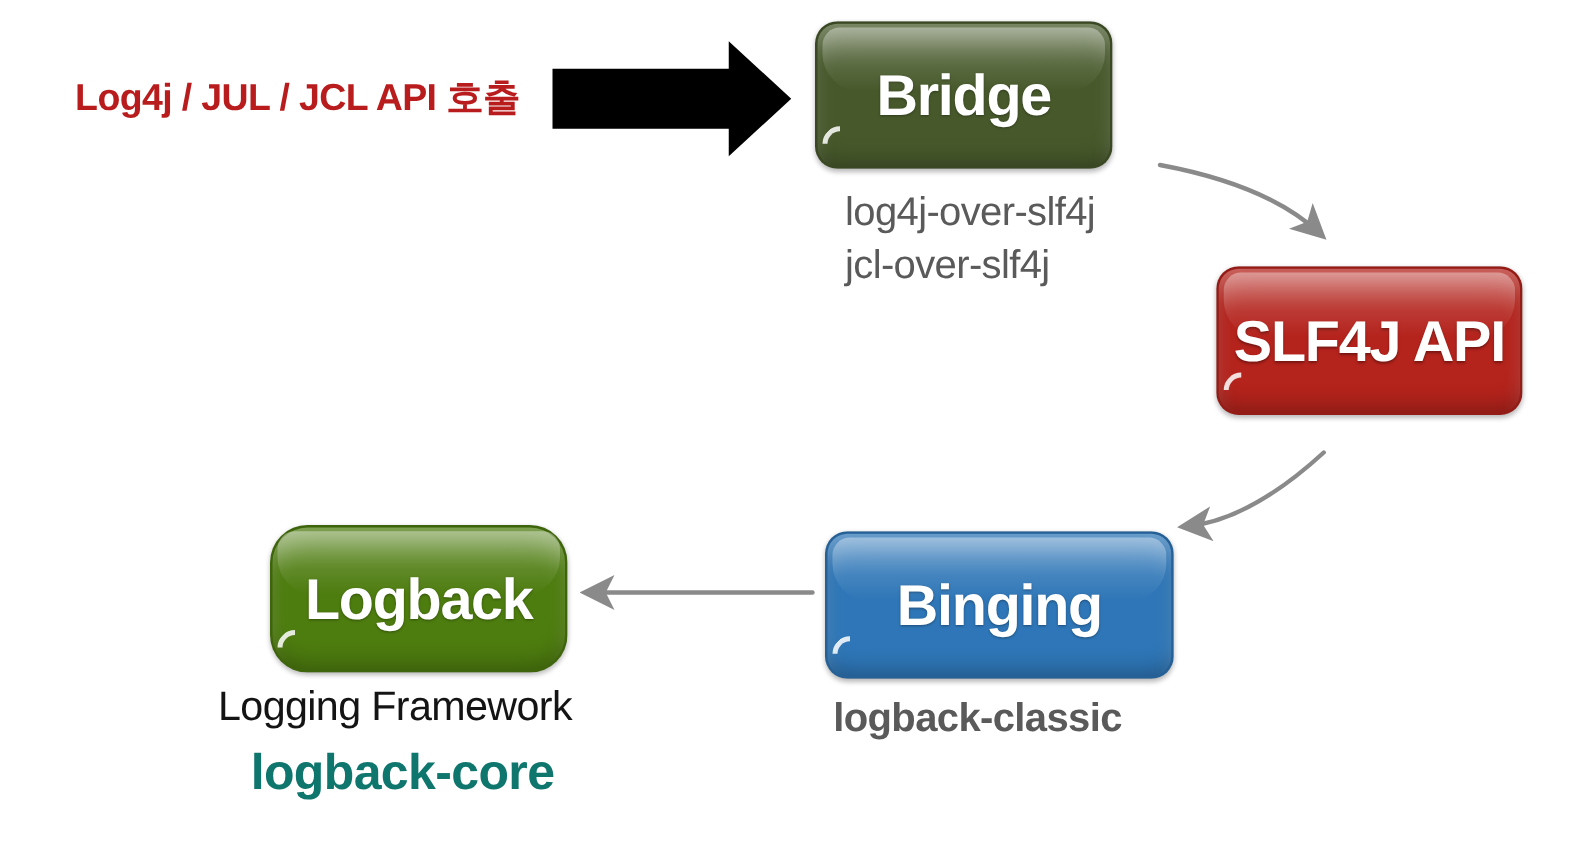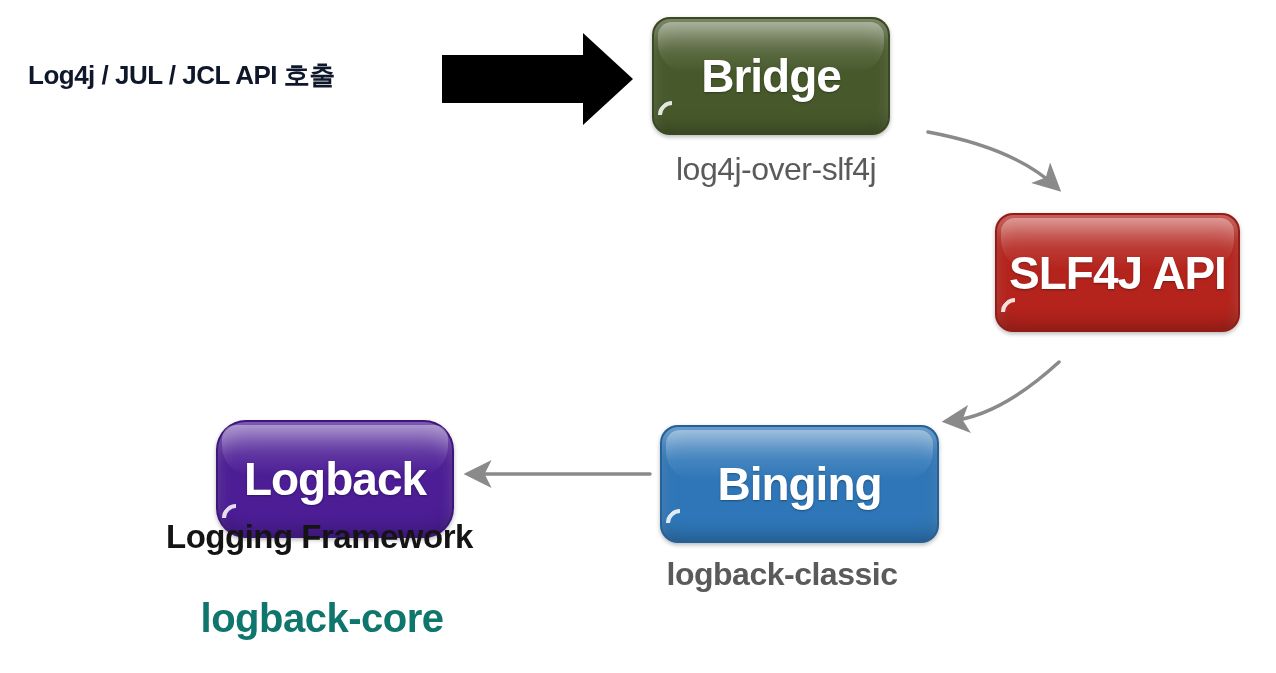--- a/index.html
+++ b/index.html
@@ -25,25 +25,26 @@
     fill: none;
     stroke: #8a8a8a;
     stroke-width: 3.5;
     stroke-linecap: round;
   }
   .input-label {
     position: absolute;
     left: 28px;
     top: 58px;
     width: 420px;
-    font-size: 26px;
+    font-size: 30px;
     font-weight: 600;
     letter-spacing: -0.5px;
-    color: #0f172a;
+    color: #b91c1c;
     white-space: nowrap;
+    text-align: center;
   }
   .node {
     position: absolute;
     border-radius: 18px;
     display: flex;
     align-items: center;
     justify-content: center;
     color: #ffffff;
     font-weight: 700;
     font-size: 46px;
@@ -70,21 +71,21 @@
     position: absolute;
     left: 4px; bottom: 4px;
     width: 20px; height: 20px;
     border: 4px solid transparent;
     border-left-color: rgba(255,255,255,0.85);
     border-radius: 50%;
     transform: rotate(45deg);
     pointer-events: none;
   }
   #node-bridge  { left: 652px; top: 17px;  width: 238px; height: 118px; }
-  #node-slf4j   { left: 973px; top: 213px; width: 245px; height: 119px; margin-left: 22px; }
+  #node-slf4j   { left: 973px; top: 213px; width: 245px; height: 119px; }
   #node-binding { left: 660px; top: 425px; width: 279px; height: 118px; }
   #node-logback { left: 216px; top: 420px; width: 238px; height: 118px; }
 
   .module-list {
     position: absolute;
     left: 644px;
     top: 148px;
     font-size: 32px;
     line-height: 42px;
     color: #5a5a5a;
@@ -98,24 +99,24 @@
     letter-spacing: -0.5px;
     font-weight: bold;
   }
   #binding-module-label {
     left: 632px; top: 556px;
     width: 300px;
     font-size: 32px;
     color: #5a5a5a;
   }
   #logback-framework-caption {
-    left: 166px; top: 518px;
+    left: 166px; top: 546px;
     width: 300px;
     font-size: 33px;
-    font-weight: 700;
+    font-weight: 400;
     color: #141414;
   }
   #logback-core-label {
     left: 172px; top: 596px;
     width: 300px;
     font-size: 40px;
     color: #0f766e;
   }
 </style>
 </head>
@@ -142,26 +143,27 @@
   </div>
 
   <div class="node" id="node-slf4j" style="background-color: rgb(180, 35, 28);">
     <span>SLF4J API</span>
   </div>
 
   <div class="node" id="node-binding" style="background-color: rgb(46, 118, 183);">
     <span>Binging</span>
   </div>
 
-  <div class="node" id="node-logback" style="background-color: #4c1d95; border-radius: 30px;">
+  <div class="node" id="node-logback" style="background-color: #4d7c0f; border-radius: 30px;">
     <span>Logback</span>
   </div>
 
   <div class="module-list">
     <div>log4j-over-slf4j</div>
+    <div>jcl-over-slf4j</div>
   </div>
 
   <div class="caption" id="binding-module-label">logback-classic</div>
 
   <div class="caption" id="logback-framework-caption">Logging Framework</div>
 
   <div class="caption" id="logback-core-label">logback-core</div>
 
 </div>
 

